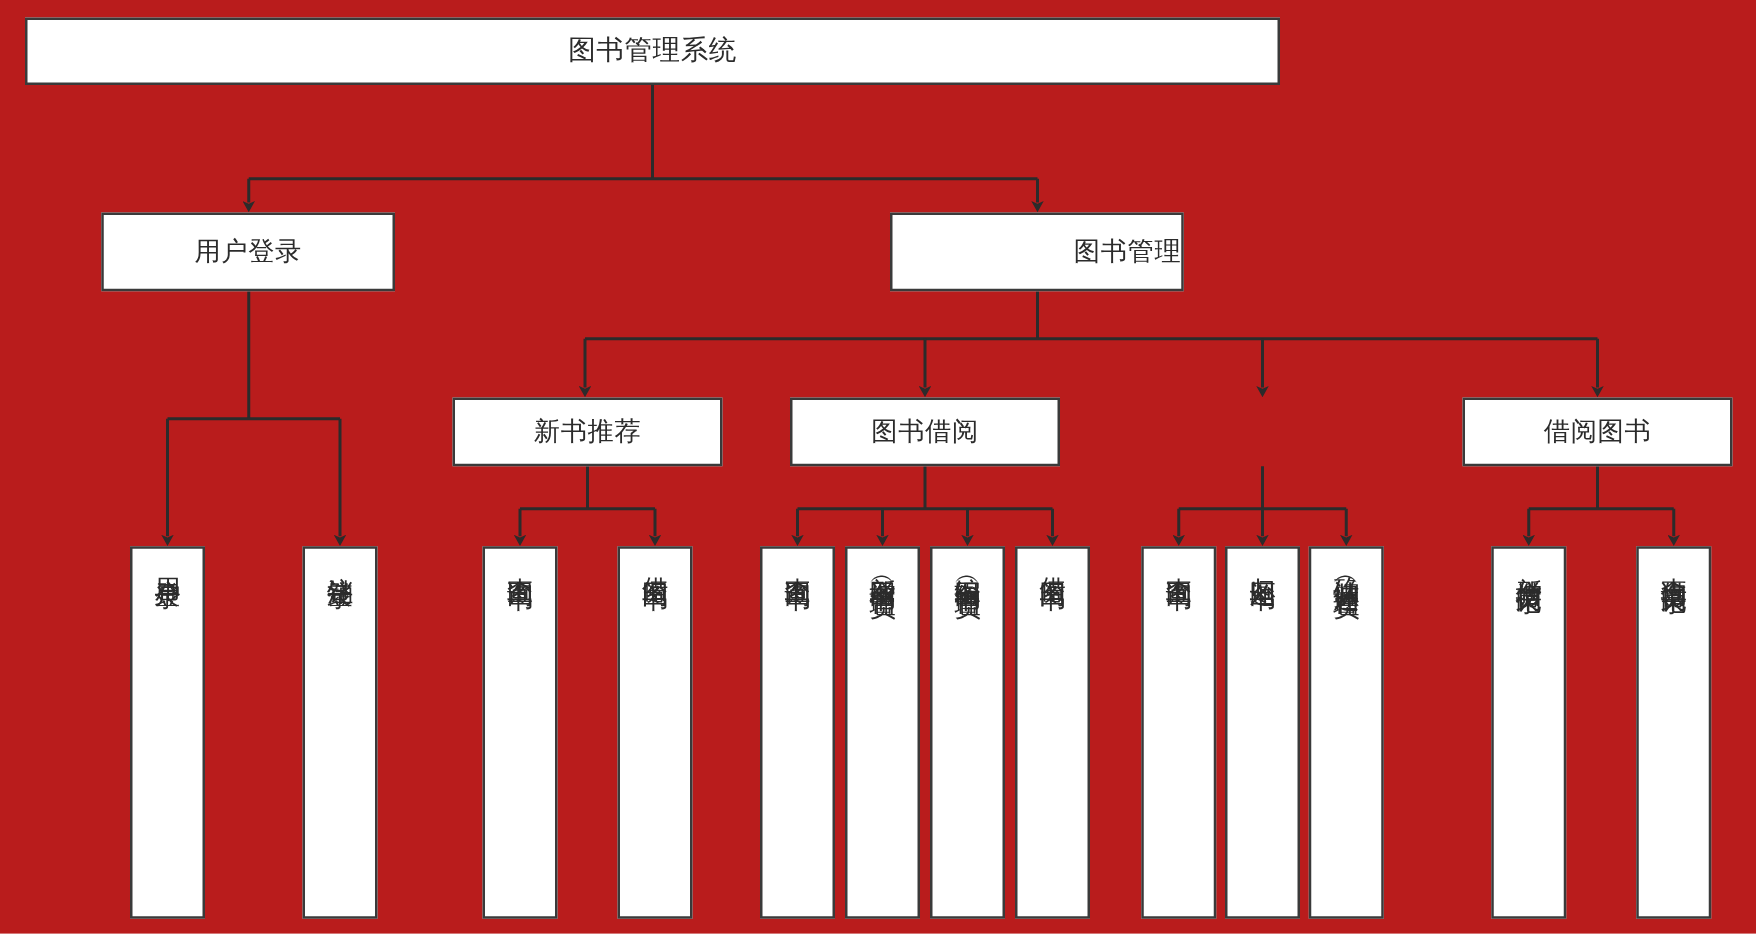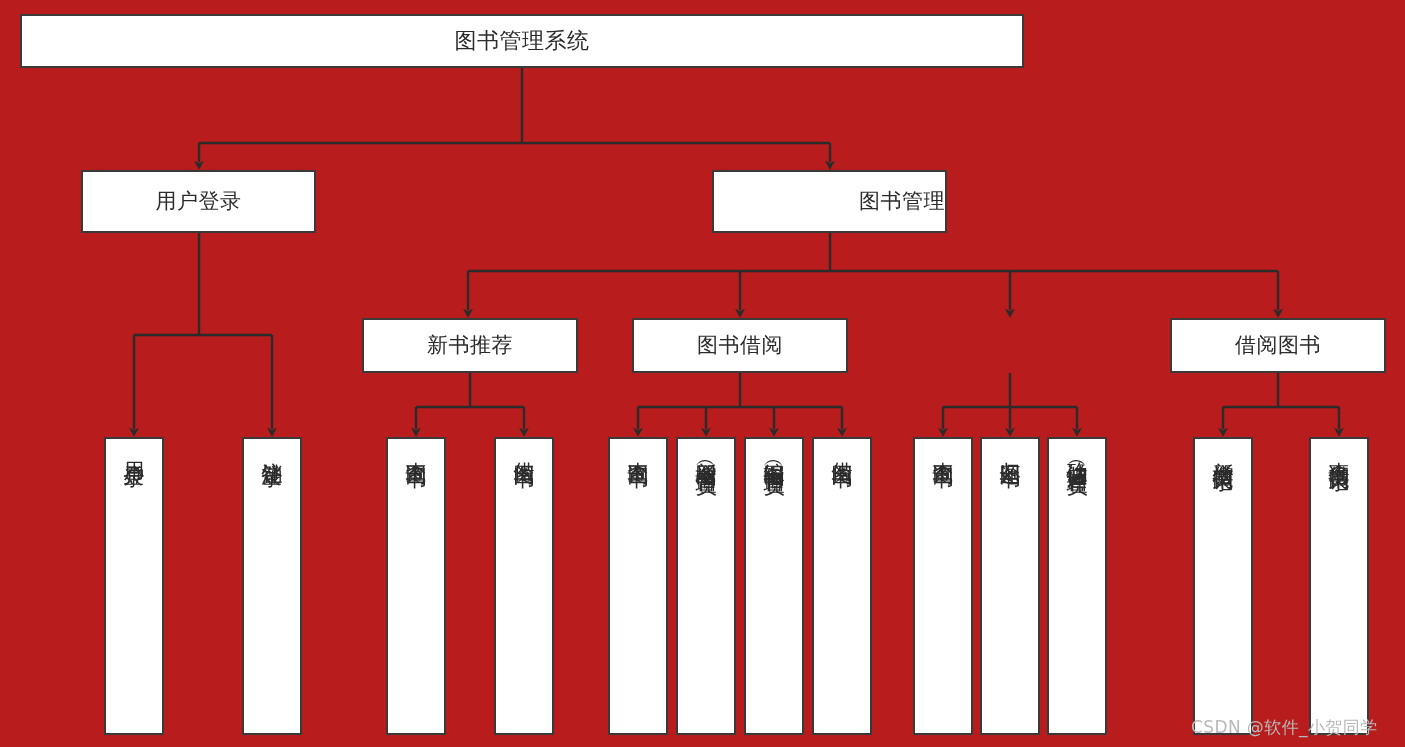--- a/index.html
+++ b/index.html
@@ -187,15 +187,14 @@
     <span class="lbl">确认归还（管理员）</span>
   </div>
 
   <div class="node leaf" style="left:1193px; top:437px; width:60px; height:298px;">
     <span class="lbl">新增借阅记录</span>
   </div>
   <div class="node leaf" style="left:1309px; top:437px; width:60px; height:298px;">
     <span class="lbl">查询借阅记录</span>
   </div>
 
-  <div class="watermark">CSDN @软件_小贺同学</div>
 
 </div>
 
 </body></html>

